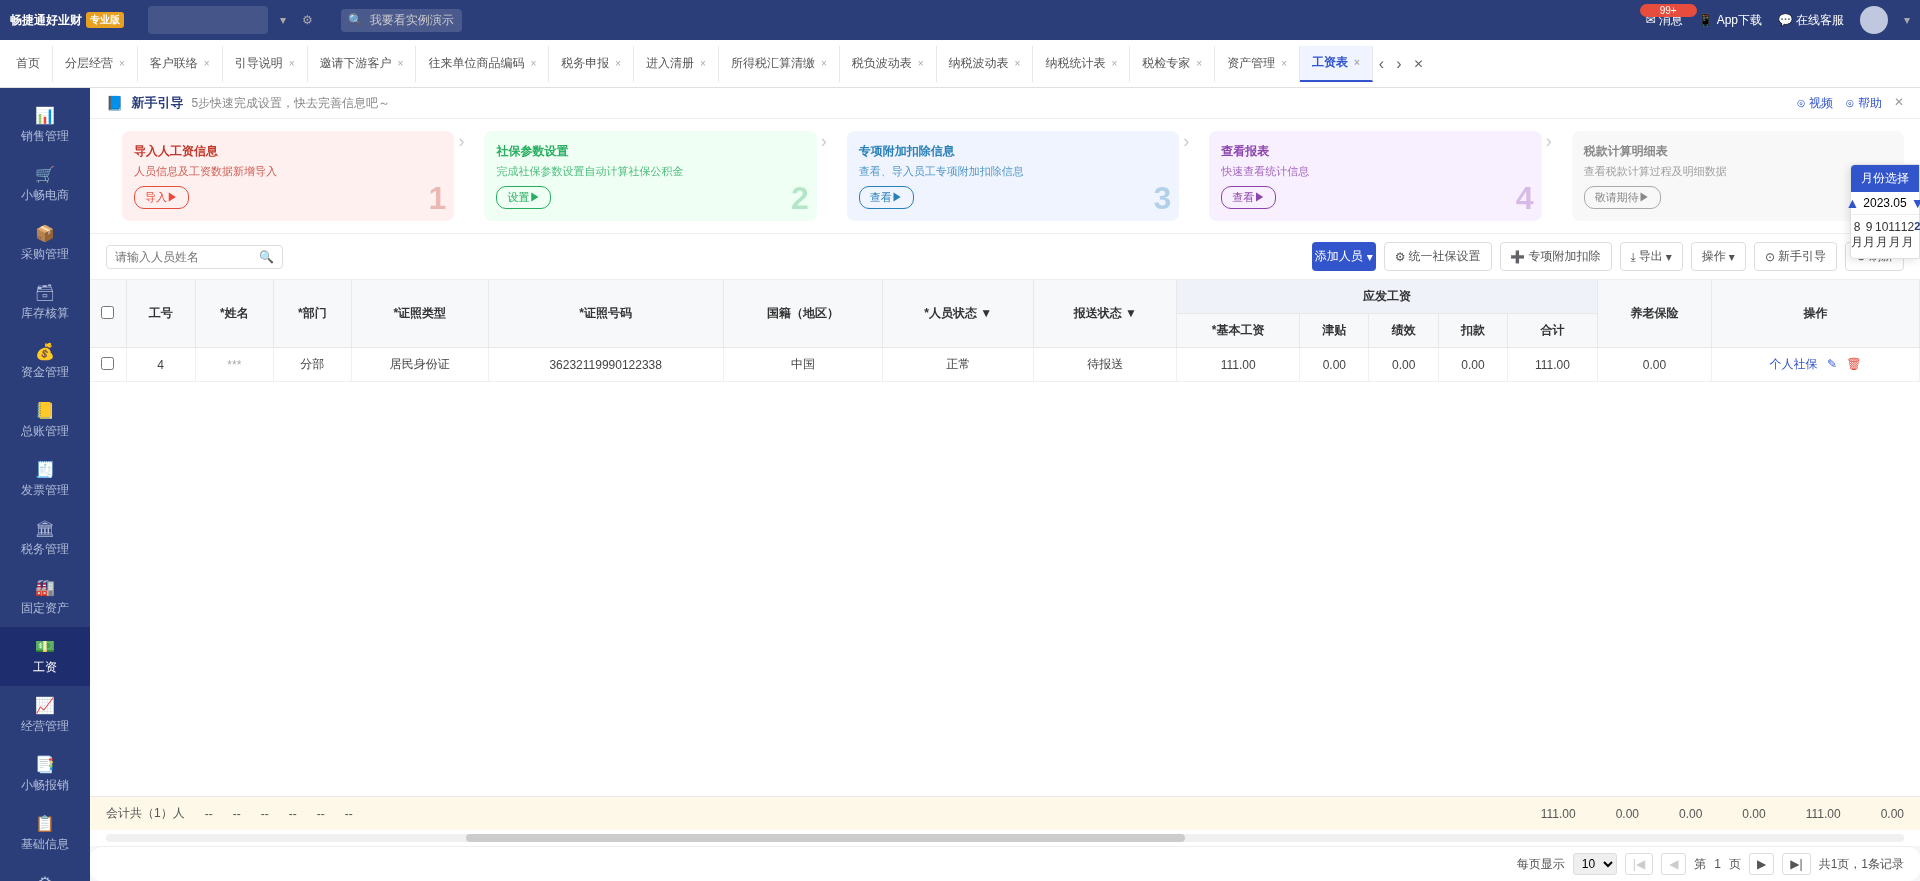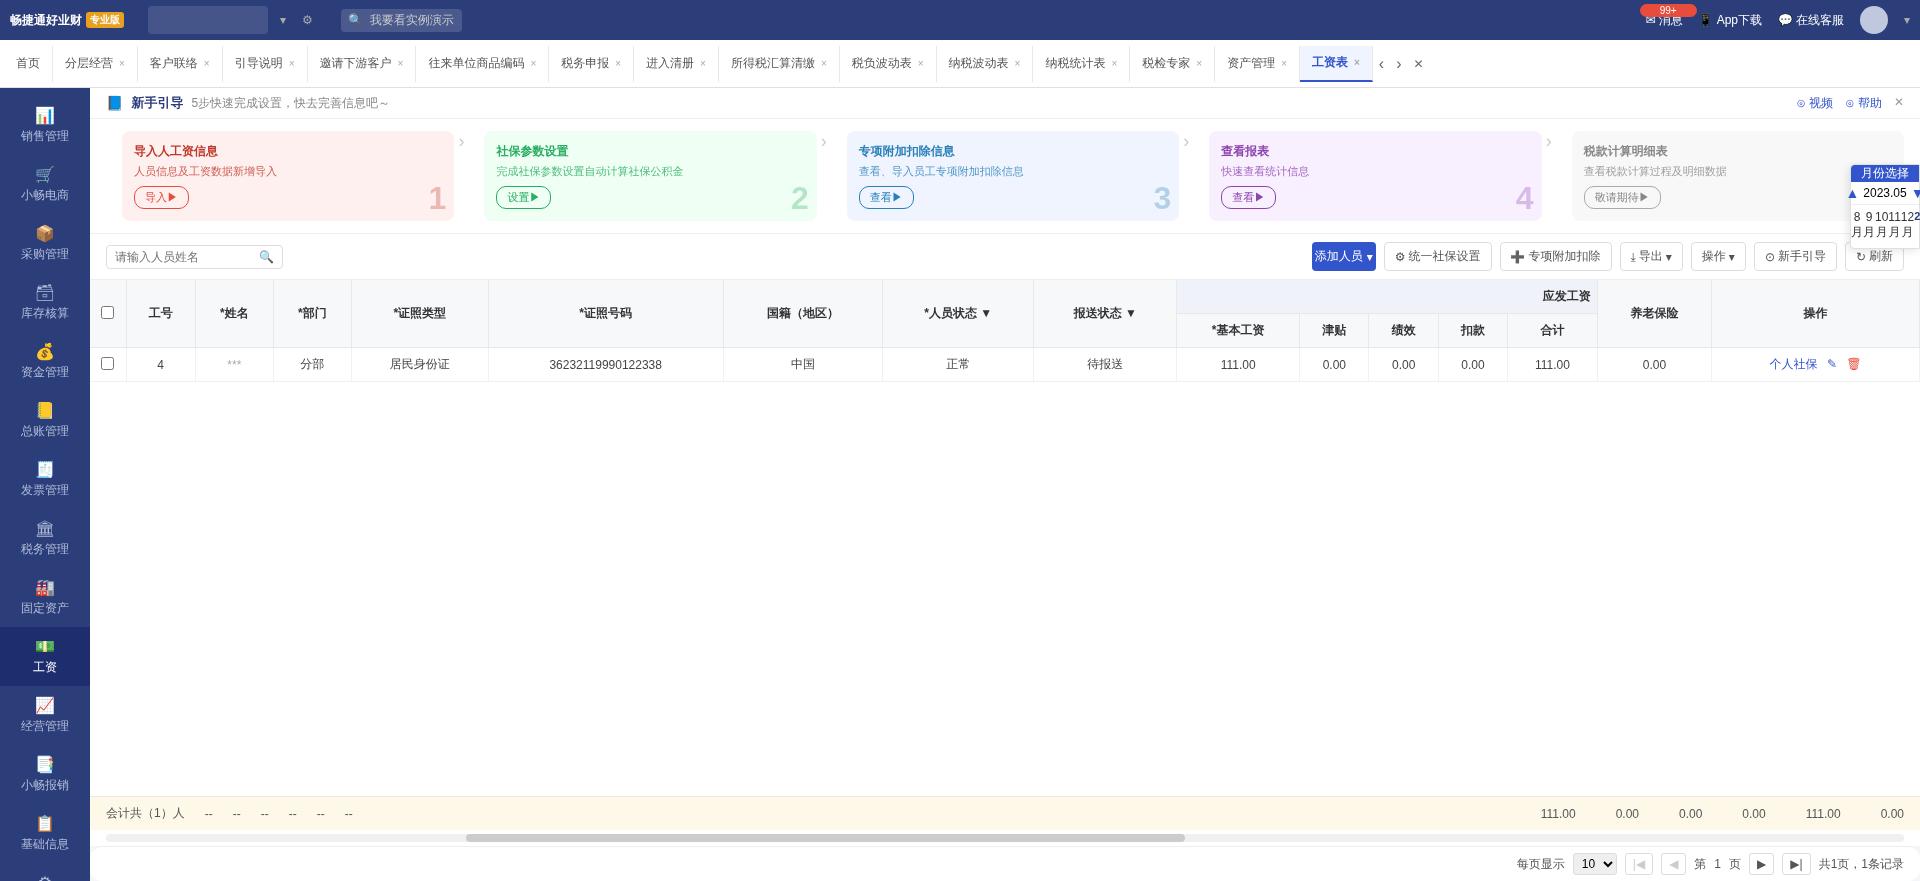--- a/index.html
+++ b/index.html
@@ -165,21 +165,21 @@
     .btn-primary { background: #3355cc; color: #fff; border: none; padding: 6px 3px; border-radius: 4px; cursor: pointer; font-size: 12px; display: flex; align-items: center; gap: 4px; }
     .btn-outline { background: #fff; color: #555; border: 1px solid #ddd; padding: 5px 10px; border-radius: 4px; cursor: pointer; font-size: 12px; display: flex; align-items: center; gap: 3px; }
 
     
     .table-wrap { flex: 1; overflow: auto; background: #fff; }
     table { width: 100%; border-collapse: collapse; font-size: 12px; }
     thead tr { background: #f7f8fa; }
     thead th { padding: 8px 6px; text-align: center; border-bottom: 1px solid #e8e8e8; border-right: 1px solid #e8e8e8; color: #333; font-weight: 600; white-space: nowrap; }
     tbody tr { border-bottom: 1px solid #f0f0f0; }
     tbody td { padding: 8px 6px; text-align: center; border-right: 1px solid #f0f0f0; color: #444; white-space: nowrap; }
-    .th-group { background: #f0f2fa; text-align: right; }
+    .th-group { background: #f0f2fa; }
     .col-checkbox { width: 36px; }
 
     
     .table-footer {
       background: #fdf8e8;
       padding: 8px 16px;
       display: flex;
       align-items: center;
       gap: 20px;
       font-size: 12px;
@@ -224,20 +224,21 @@
       border-radius: 4px 0 0 4px;
       box-shadow: -2px 2px 8px rgba(0,0,0,0.1);
       z-index: 100;
       display: flex;
       flex-direction: column;
     }
     .month-panel .mp-header {
       background: #3355cc;
       color: #fff;
       text-align: center;
+      padding: 5px;
       font-size: 12px;
       border-radius: 4px 0 0 0;
     }
     .month-panel .mp-nav {
       display: flex;
       justify-content: center;
       align-items: center;
       gap: 4px;
       padding: 3px;
       border-bottom: 1px solid #eee;

